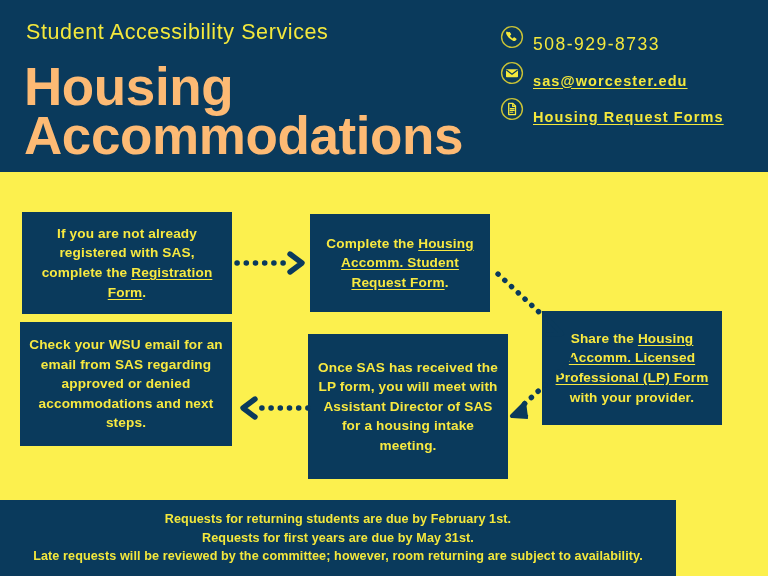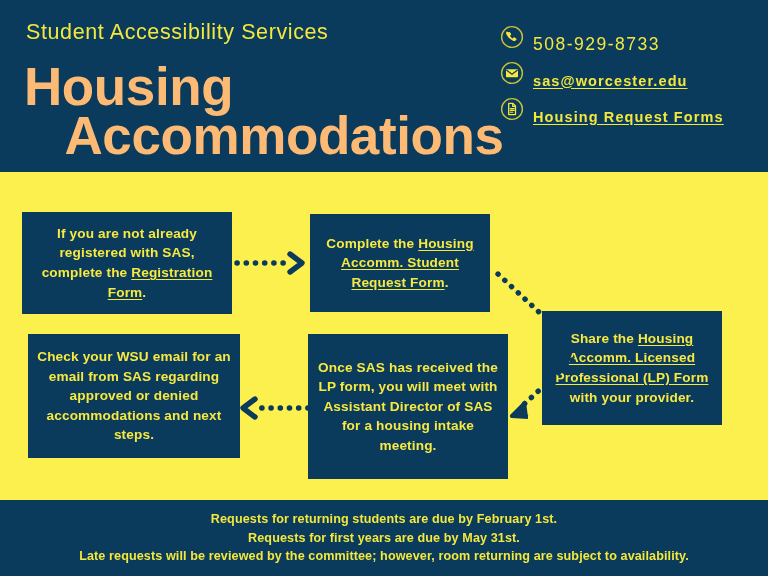--- a/index.html
+++ b/index.html
@@ -41,21 +41,21 @@
   .main-title {
     position: absolute;
     left: 24px; top: 62px;
     width: 520px;
     font-size: 53px;
     line-height: 0.93;
     font-weight: 700;
     letter-spacing: -0.4px;
     color: #fdba74;
   }
-  .main-title .line2 { display: block; text-align: center; }
+  .main-title .line2 { display: block; }
 
   .contact-block {
     position: absolute;
     left: 500px; top: 20px;
     width: 262px;
   }
   .contact-row {
     display: flex;
     align-items: center;
     height: 33px;
@@ -108,33 +108,33 @@
   .fbox .txt {
     font-size: 13.6px;
     line-height: 1.44;
     letter-spacing: 0.15px;
   }
   .fbox u { text-decoration: underline; text-underline-offset: 1.5px; }
 
   #box1 { left: 22px;  top: 40px;  width: 210px; height: 102px; }
   #box2 { left: 310px; top: 42px;  width: 180px; height: 98px;  }
   #box3 { left: 542px; top: 139px; width: 180px; height: 114px; }
-  #box4 { left: 20px;  top: 162px; width: 212px; height: 124px; margin-left: 8px; }
+  #box4 { left: 20px;  top: 150px; width: 212px; height: 124px; }
   #box5 { left: 308px; top: 162px; width: 200px; height: 145px; }
 
   .arrow {
     position: absolute;
   }
   .arrow svg { display: block; }
 
   
   .footer-band {
     position: absolute;
     left: 0; top: 500px;
-    width: 768px;
+    width: 676px;
     height: 76px;
     background: #0A3A5C;
     display: flex;
     flex-direction: column;
     align-items: center;
     justify-content: center;
   }
   .footer-line {
     color: #F4E83C;
     font-size: 12.6px;

